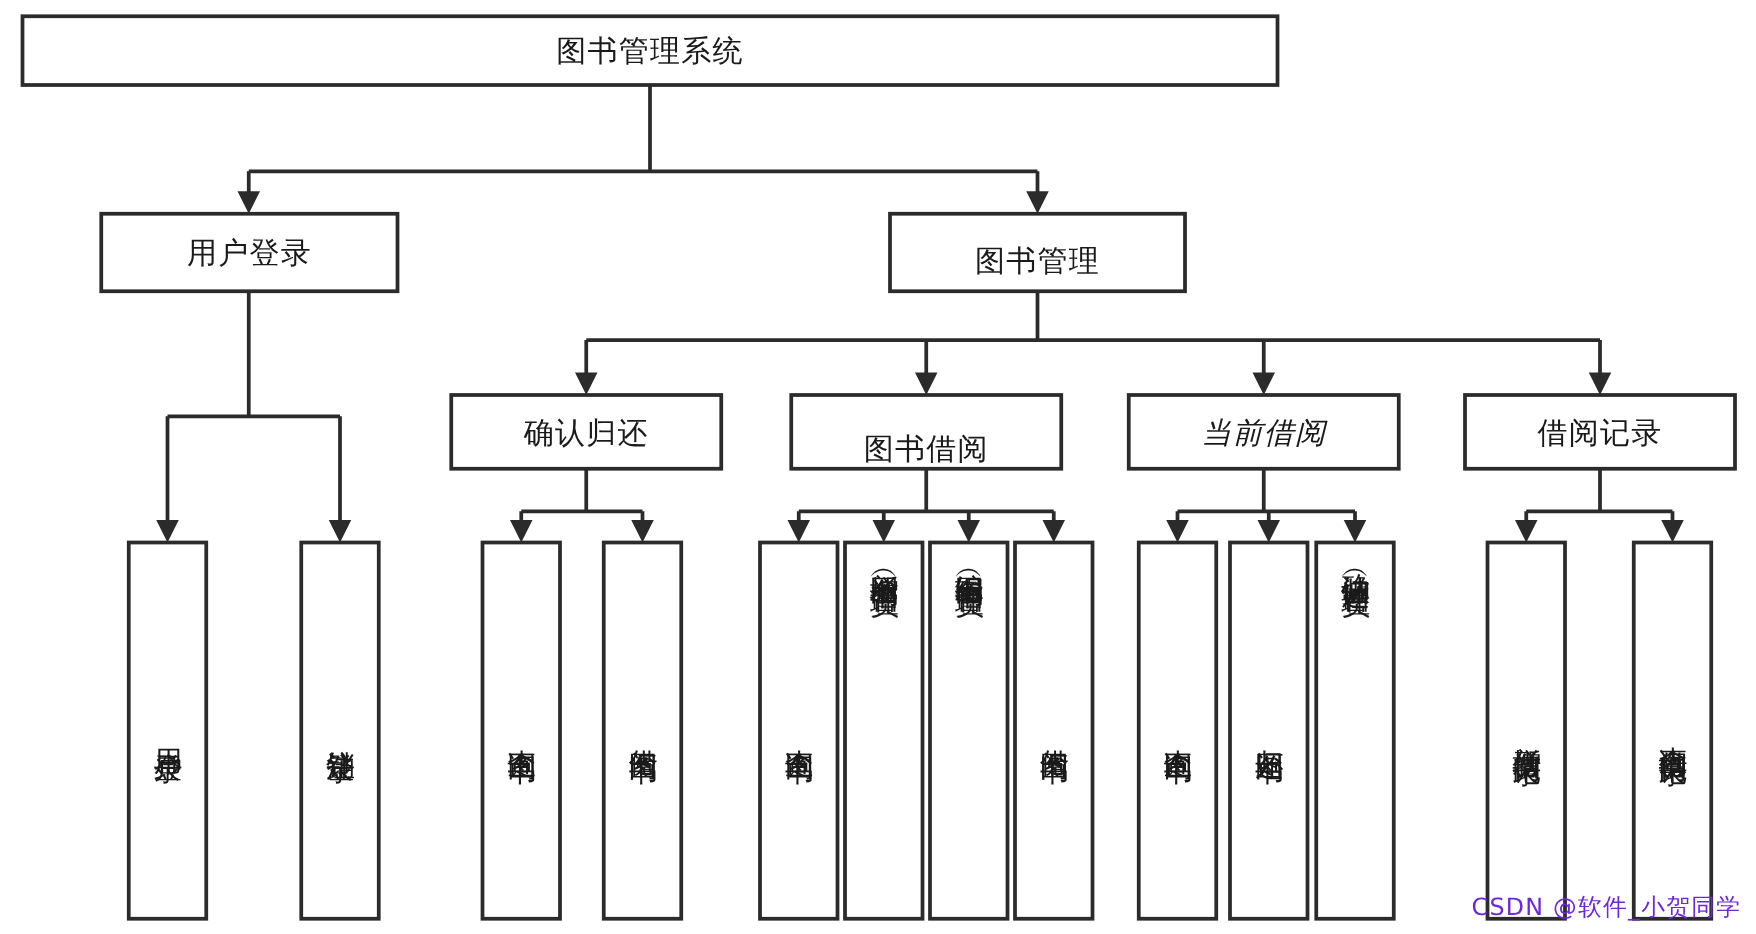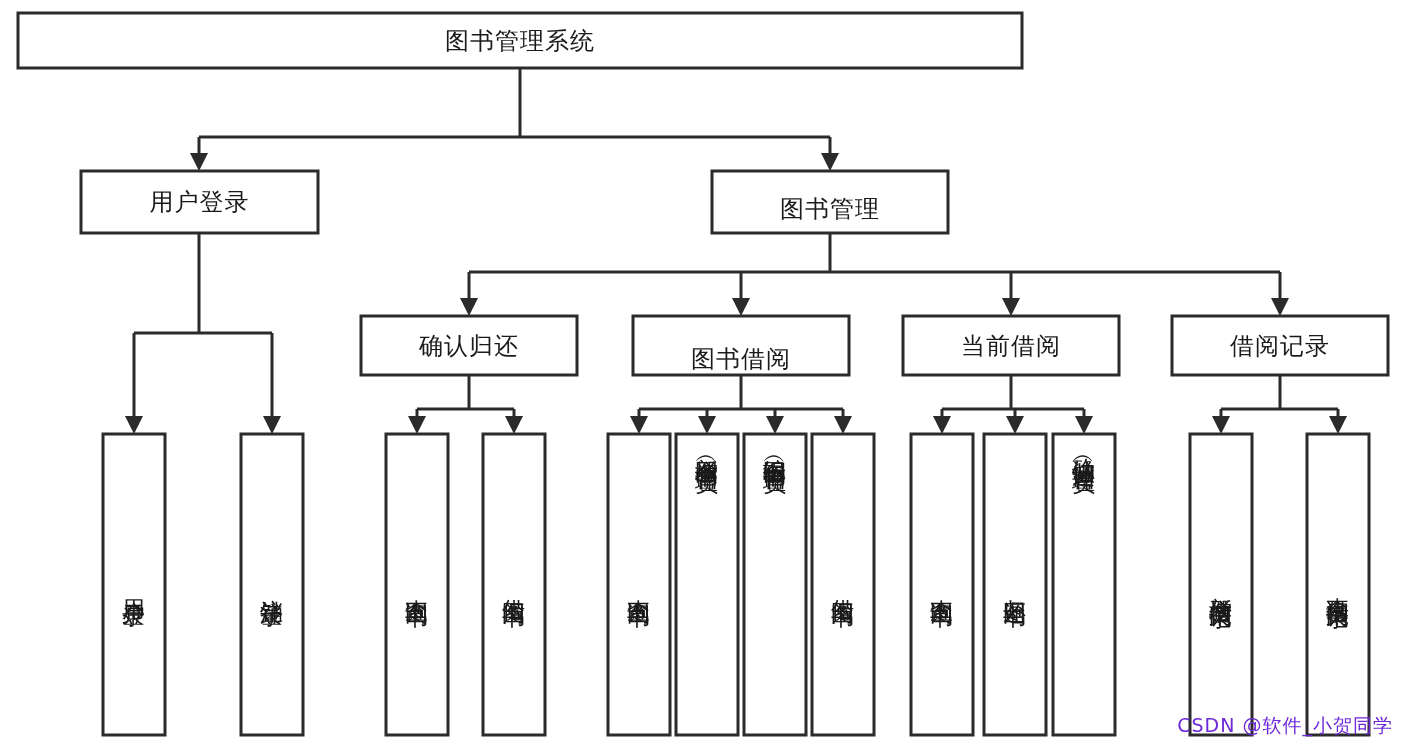--- a/index.html
+++ b/index.html
@@ -207,21 +207,21 @@
   <div class="htext-wrap" style="left:712px; top:171px; width:236px; height:76px;">
     <span class="htext">图书管理</span>
   </div>
 
   <div class="htext-wrap" style="left:361px; top:316px; width:216px; height:59px;">
     <span class="htext">确认归还</span>
   </div>
   <div class="htext-wrap" style="left:633px; top:316px; width:216px; height:59px;align-items:flex-end;">
     <span class="htext">图书借阅</span>
   </div>
-  <div class="htext-wrap" style="left:903px; top:316px; width:216px; height:59px;">
+  <div class="htext-wrap" style="left:903px; top:316px; width:216px; height:59px;font-style:italic;">
     <span class="htext">当前借阅</span>
   </div>
   <div class="htext-wrap" style="left:1172px; top:316px; width:216px; height:59px;">
     <span class="htext">借阅记录</span>
   </div>
 
   <div class="vtext-wrap" style="left:103px; top:434px; width:62px; height:301px;">
     <span class="vtext">用户登录</span>
   </div>
   <div class="vtext-wrap" style="left:241px; top:434px; width:62px; height:301px;">

